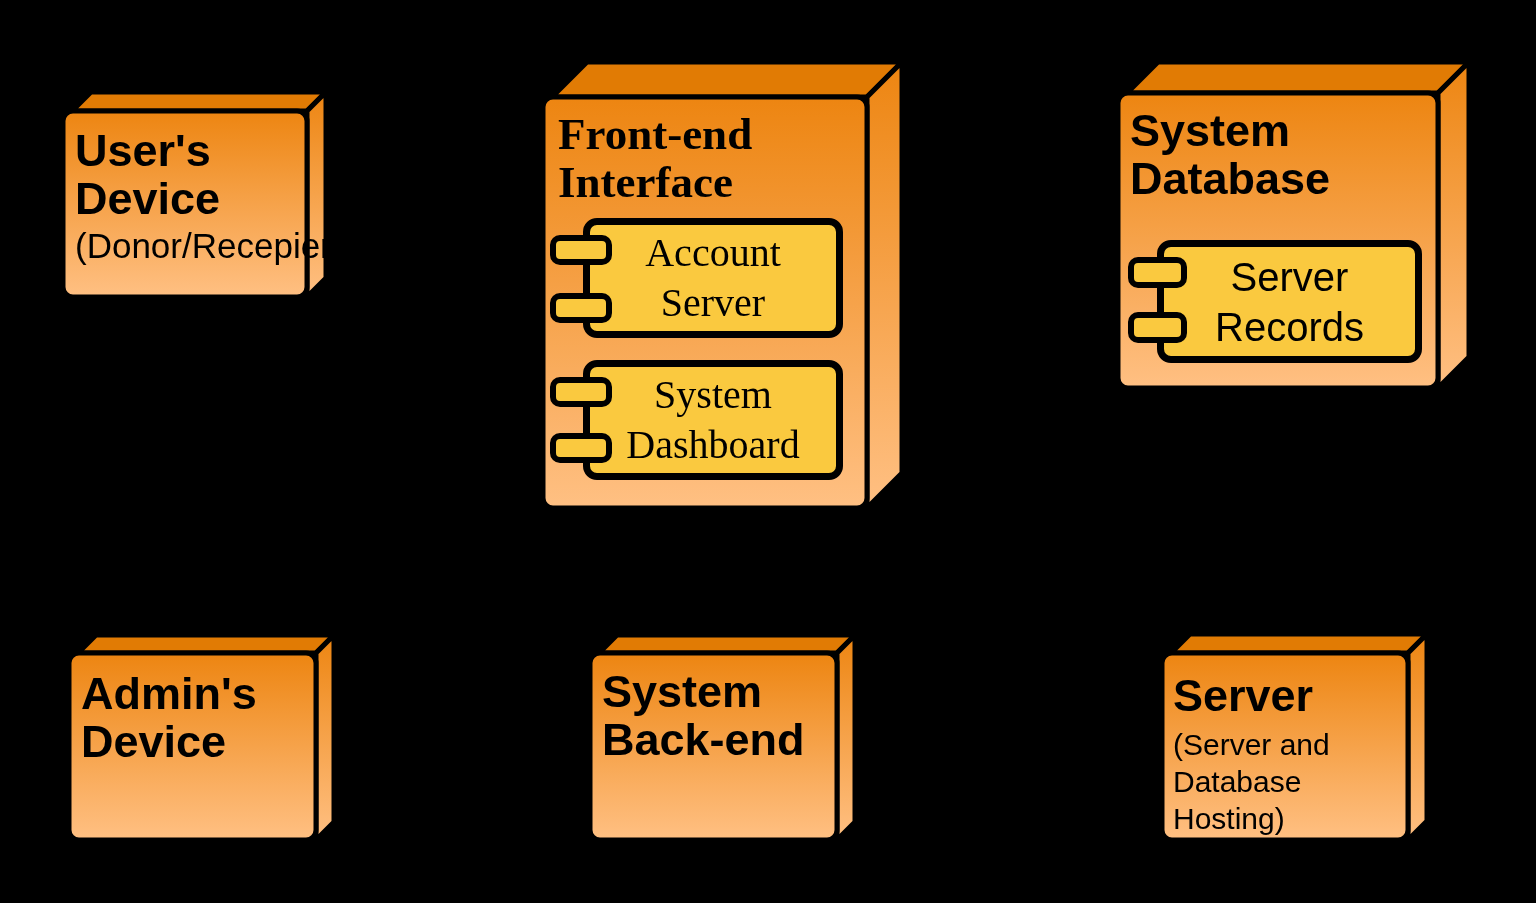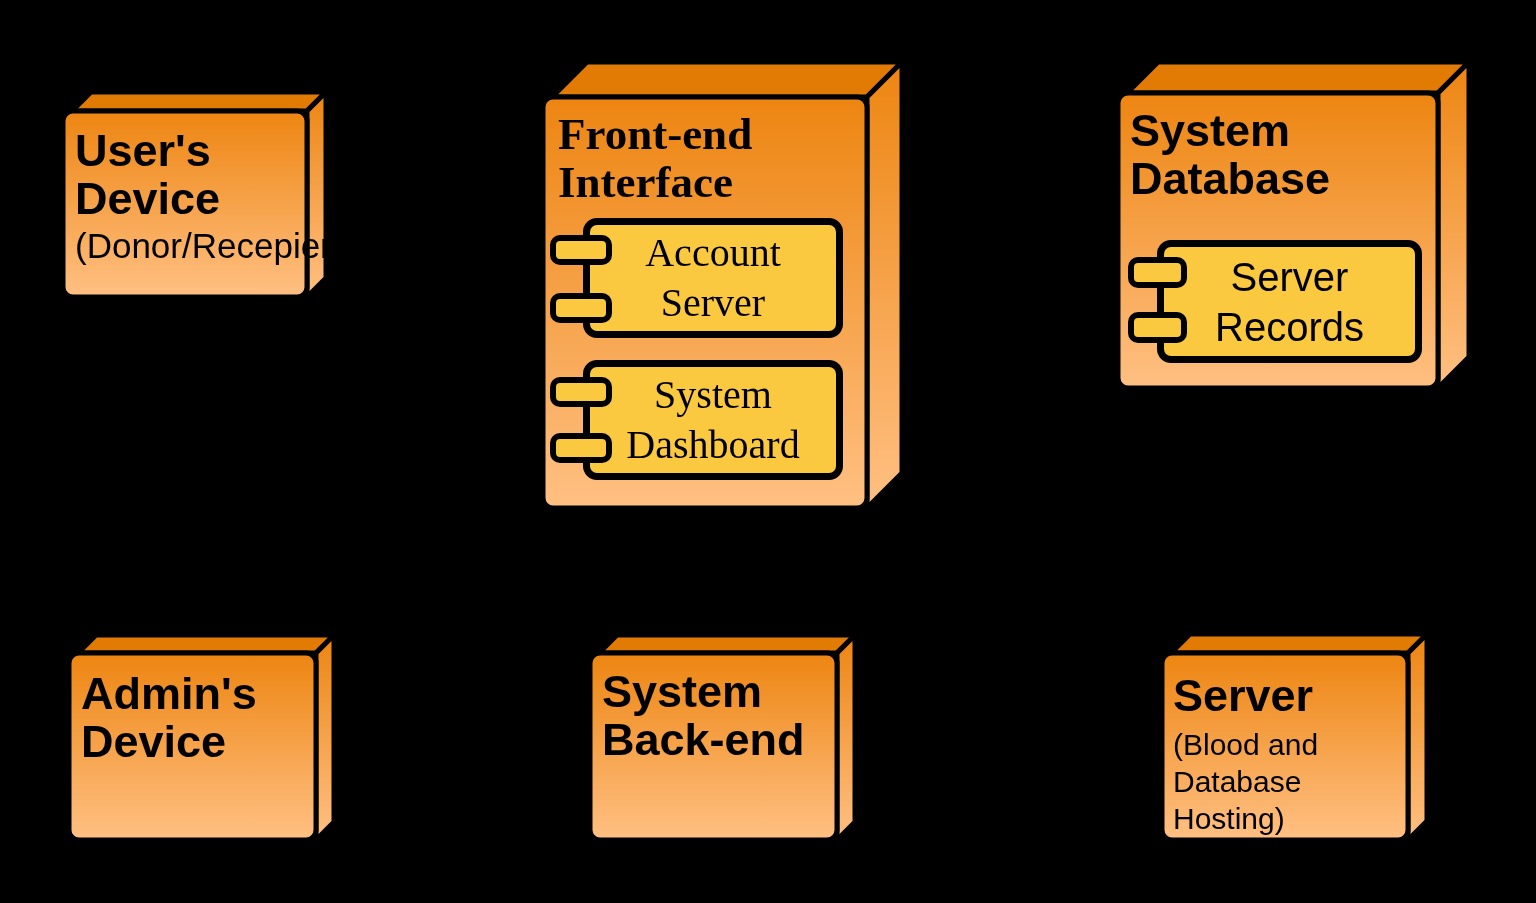--- a/index.html
+++ b/index.html
@@ -140,21 +140,21 @@
   </div>
 
   <div class="node" style="left:1158px;top:630px;width:273px;height:214px;">
     <svg width="273" height="214">
       <path class="face face-top" d="M13,23 L32,4 L269,4 L250,23 Z"></path>
       <path class="face" fill="url(#boxGrad)" d="M250,23 L269,4 L269,191 L250,210 Z"></path>
       <rect class="face" fill="url(#boxGrad)" x="4" y="23" width="246" height="187" rx="10"></rect>
     </svg>
     <div class="front-content" style="left:4px;top:23px;width:246px;height:187px;padding:15px 4px 0 11px;">
       <div class="node-title" style="line-height:56px;">Server</div>
-      <div class="node-subtitle subtitle-server">(Blood and
+      <div class="node-subtitle subtitle-server">(Server and
 Database
 Hosting)</div>
     </div>
   </div>
 
 </div>
 
 
 
 

